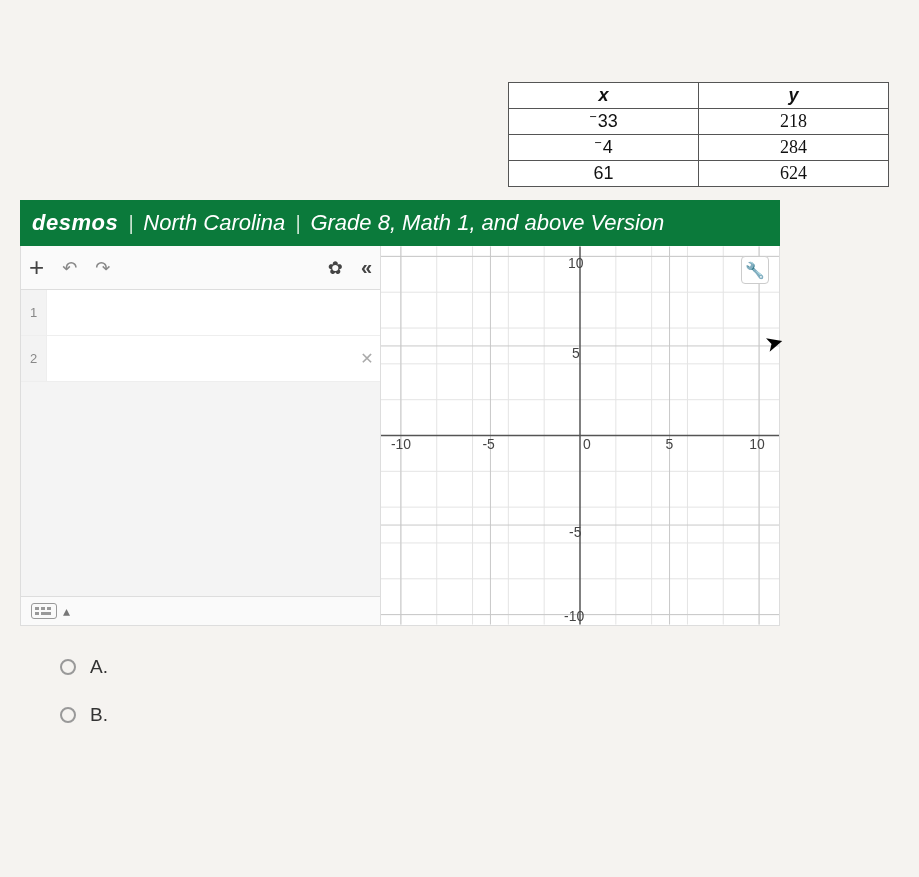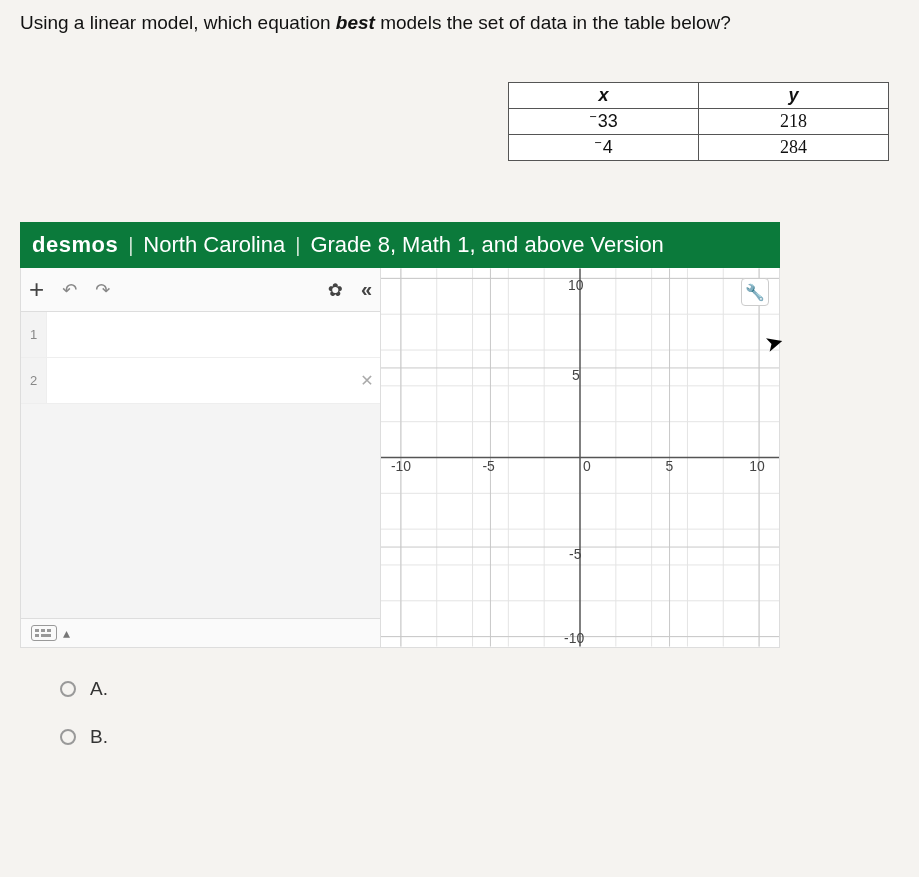--- a/index.html
+++ b/index.html
@@ -49,20 +49,21 @@
     width: 760px;
   }
   .desmos-header {
     background: #0b7a3b;
     color: #fff;
     display: flex;
     align-items: center;
     height: 46px;
     padding: 0 12px;
     font-size: 18px;
+    font-style: italic;
   }
   .desmos-brand {
     font-weight: 600;
     font-size: 22px;
     letter-spacing: 0.5px;
   }
   .desmos-sep {
     color: #cfe6d6;
     margin: 0 10px;
     font-size: 20px;
@@ -207,37 +208,38 @@
   }
   .answer .eq { font-style: italic; }
   .answer .eq .op { font-style: normal; }
   .neg { position:relative; top:-0.5em; font-size:0.7em; margin-right:1px;}
 </style>
 </head>
 <body>
 
 <div class="page">
 
-  <div class="question">
-    <span>Using a linear model, which equation </span><b>best</b><span> models the set of data in the table below?</span>
-  </div>
 
   <table class="data-table">
     <tbody>
         <tr>
       <th class="x">x</th>
       <th class="y">y</th>
     </tr>
     <tr>
           <td class="x"><span class="neg">−</span><span>33</span></td>
           <td class="y">218</td>
         </tr>
     <tr>
           <td class="x"><span class="neg">−</span><span>4</span></td>
           <td class="y">284</td>
+        </tr>
+    <tr>
+          <td class="x">61</td>
+          <td class="y">624</td>
         </tr>
   </tbody>
     </table>
 
   <div class="desmos-wrap">
     <div class="desmos-header">
       <span class="desmos-brand">desmos</span>
       <span class="desmos-sep">|</span>
       <span class="desmos-sub">North Carolina</span>
       <span class="desmos-sep">|</span>

